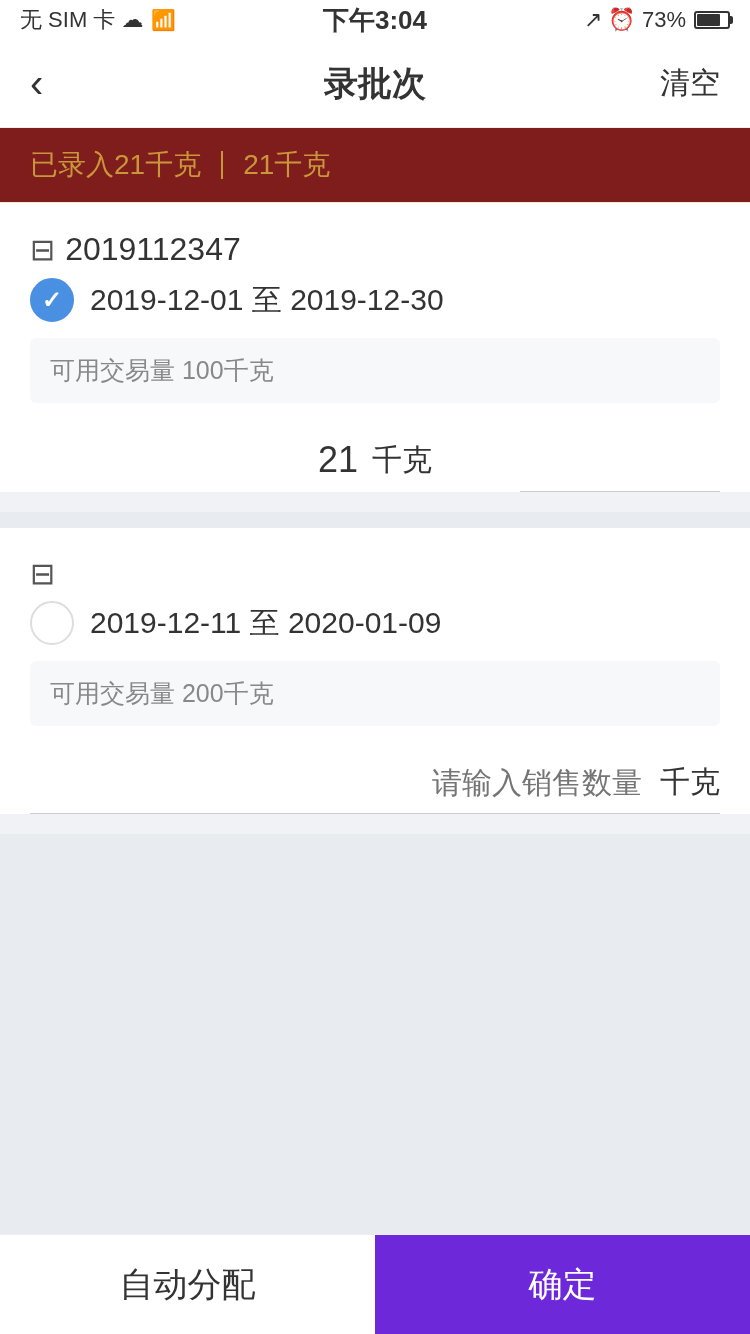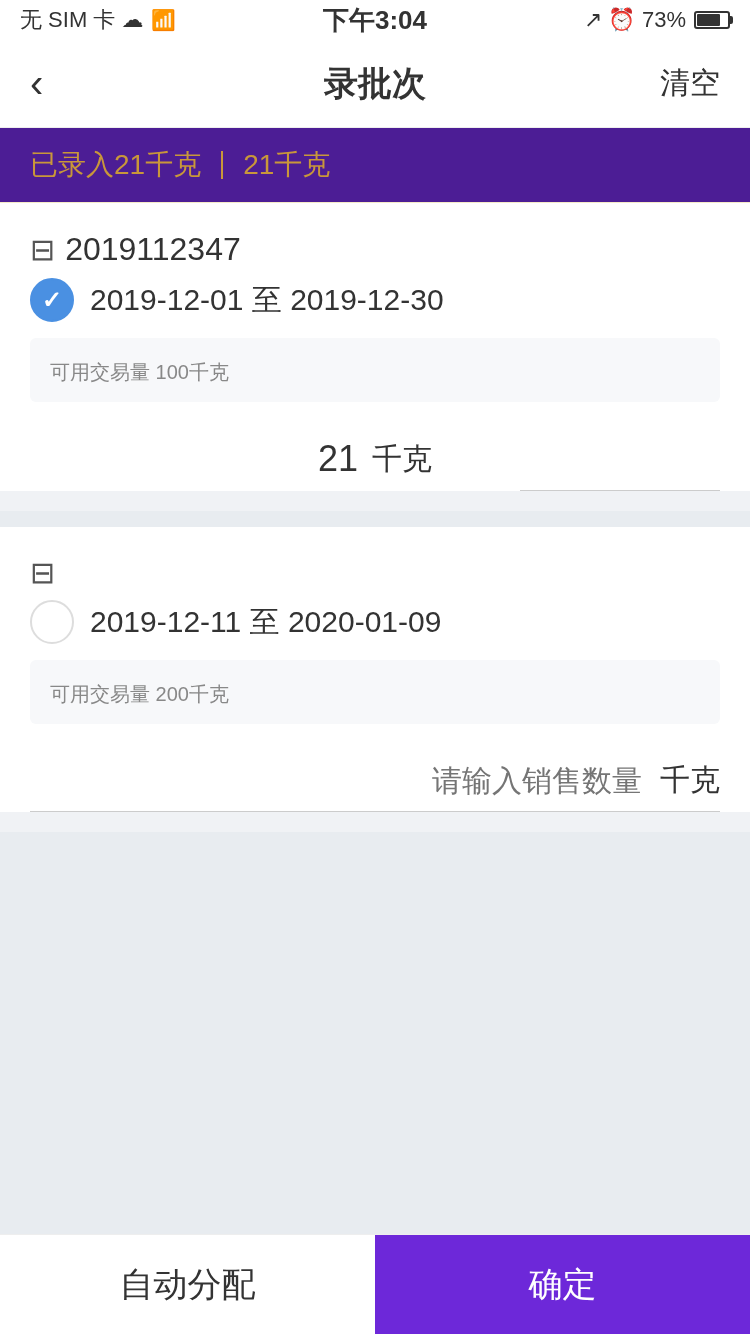--- a/index.html
+++ b/index.html
@@ -104,21 +104,21 @@
       color: #333;
     }
     .nav-clear {
       font-size: 30px;
       color: #333;
       cursor: pointer;
     }
 
     
     .info-banner {
-      background: #4c1d95;
+      background: #7f1d1d;
       padding: 18px 30px;
       display: flex;
       align-items: center;
       gap: 20px;
       border-bottom: 1px solid #f5e9c8;
     }
     .info-label {
       font-size: 28px;
       color: #c9973a;
       font-weight: 500;
@@ -186,21 +186,21 @@
       font-size: 30px;
       color: #333;
     }
     .avail-row {
       margin: 0 30px 20px 30px;
       background: #f7f8fa;
       border-radius: 6px;
       padding: 16px 20px;
     }
     .avail-text {
-      font-size: 20px;
+      font-size: 25px;
       color: #888;
       text-align: right;
     }
 
     
     .amount-row {
       display: flex;
       align-items: center;
       justify-content: center;
       padding: 16px 30px 10px 30px;

